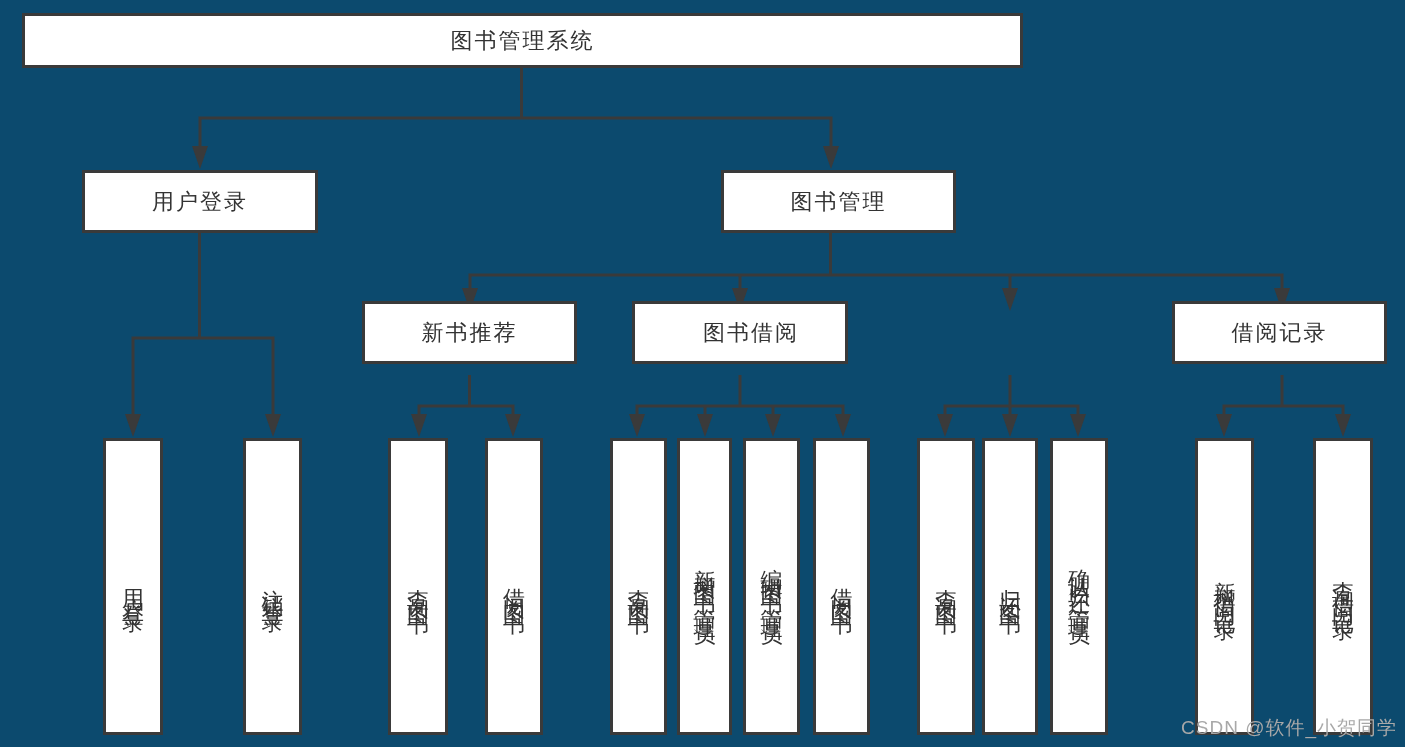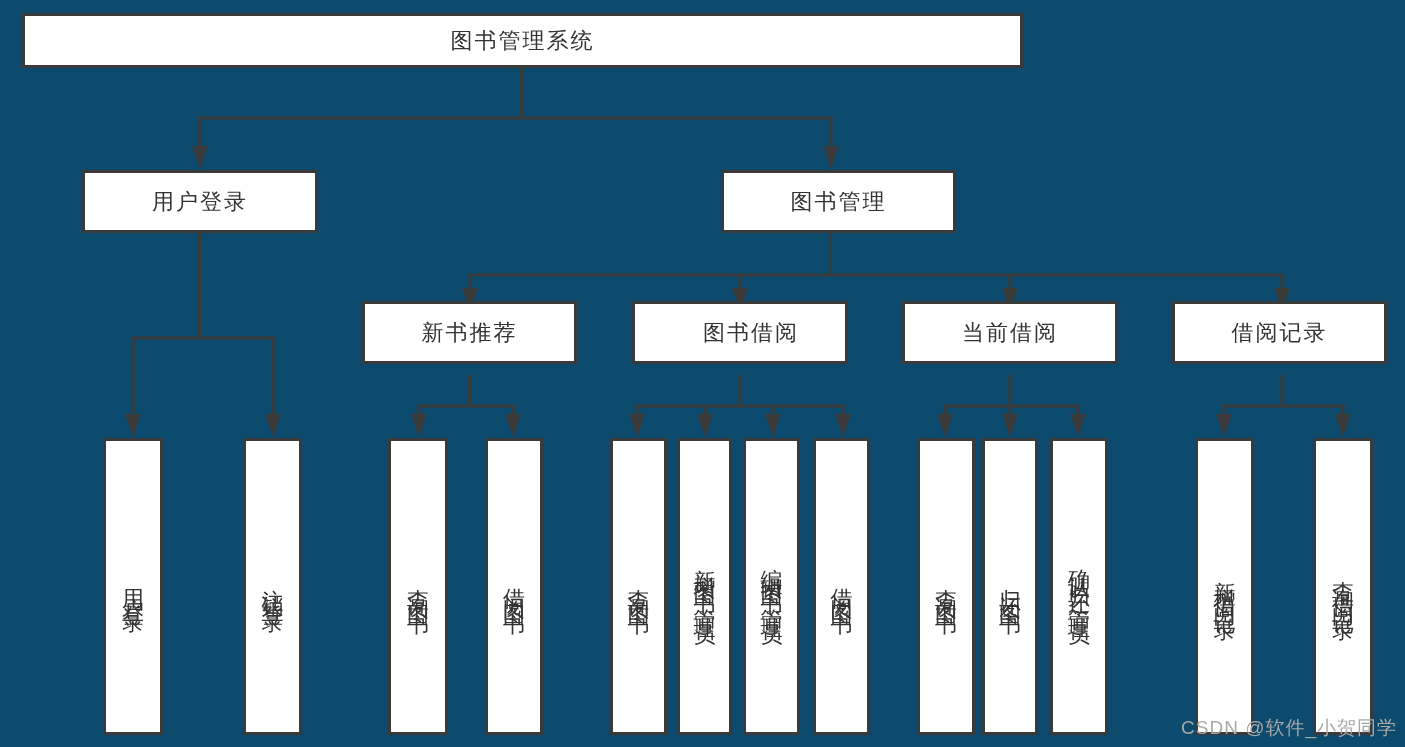--- a/index.html
+++ b/index.html
@@ -139,23 +139,20 @@
   <div class="box l2b">
     <span class="h-label">图书管理</span>
   </div>
 
   <div class="box l3 m1">
     <span class="h-label">新书推荐</span>
   </div>
   <div class="box l3 m2">
     <span class="h-label">图书借阅</span>
   </div>
-  <div class="box l3 m3">
-    <span class="h-label">当前借阅</span>
-  </div>
   <div class="box l3 m4">
     <span class="h-label">借阅记录</span>
   </div>
 
   <div class="box leaf a1">
     <span class="vtext">用户登录</span>
   </div>
   <div class="box leaf a2">
     <span class="vtext">注销登录</span>
   </div>

